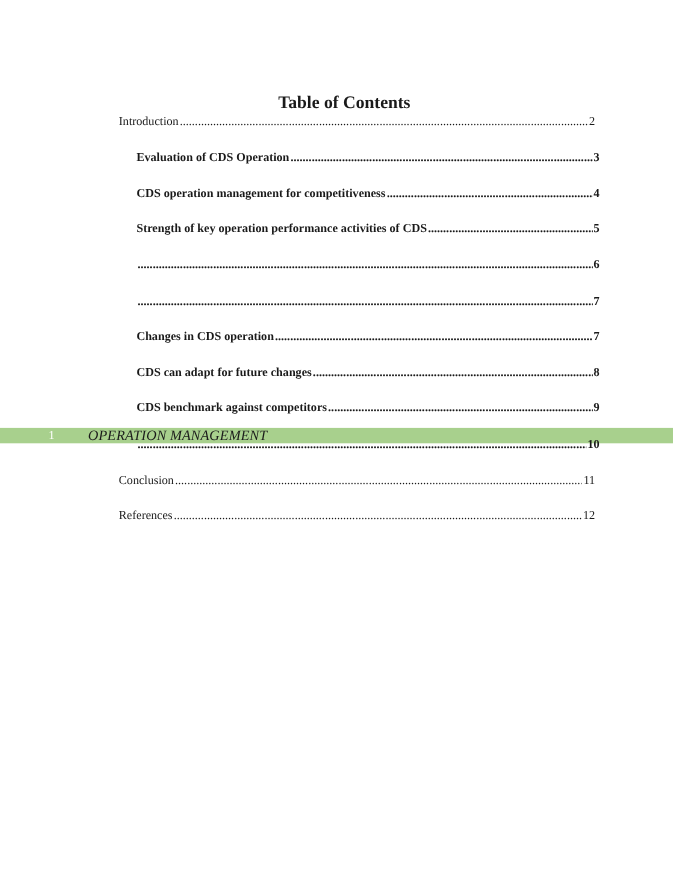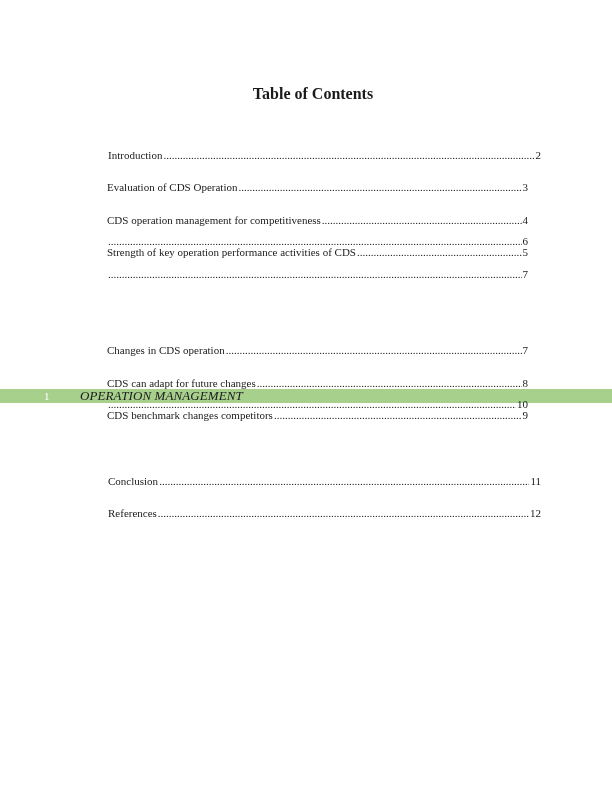--- a/index.html
+++ b/index.html
@@ -2,26 +2,26 @@
 <html><head>
 <meta charset="utf-8">
 <style>
   html, body { margin:0; padding:0; background:#ffffff; }
   body { width:612px; height:792px; position:relative; overflow:hidden;
          font-family:"Liberation Serif", "DejaVu Serif", serif; color:#1a1a1a; }
   .title { position:absolute; top:85px; left:0; width:626px; text-align:center;
            font-weight:bold; font-size:16px; line-height:18px; }
   .toc-line { position:absolute; height:14px; font-size:11px; line-height:14px;
               display:flex; align-items:baseline; white-space:nowrap; }
-  .toc-line .label { flex:0 0 auto;margin-top:44px; }
+  .toc-line .label { flex:0 0 auto; }
   .toc-line .leader { flex:1 1 auto; overflow:hidden; margin:0 1px; }
   .toc-line .leader::after { content:"................................................................................................................................................................................................................................................................................"; letter-spacing:0; }
   .toc-line .page { flex:0 0 auto; }
   .lvl1 { left:108px; width:433px; }
-  .lvl2 { left:107px; width:421px; }
+  .lvl2 { left:124px; width:421px;font-weight:bold; }
   .band { position:absolute; left:0; top:389px; width:612px; height:14px; background:#a8d08d; }
   .band-num { position:absolute; left:44px; top:390px; font-size:11px; line-height:12px; color:#ffffff; }
   .band-text { position:absolute; left:80px; top:389px; font-size:13px; line-height:14px; color:#1a1a1a; letter-spacing:0.1px;font-style:italic; }
 </style>
 </head>
 <body>
 
 <div class="title">Table of Contents</div>
 
 <div class="toc-line lvl1" style="top:104px">
@@ -56,21 +56,21 @@
   <span class="label">Changes in CDS operation</span>
   <span class="leader"></span>
   <span class="page">7</span>
 </div>
 <div class="toc-line lvl2" style="top:332px">
   <span class="label">CDS can adapt for future changes</span>
   <span class="leader"></span>
   <span class="page">8</span>
 </div>
 <div class="toc-line lvl2" style="top:364px">
-  <span class="label">CDS benchmark changes competitors</span>
+  <span class="label">CDS benchmark against competitors</span>
   <span class="leader"></span>
   <span class="page">9</span>
 </div>
 
 <div class="band"></div>
 <div class="band-num">1</div>
 <div class="band-text">OPERATION MANAGEMENT</div>
 
 <div class="toc-line lvl2" style="top:397px">
   <span class="leader"></span>

